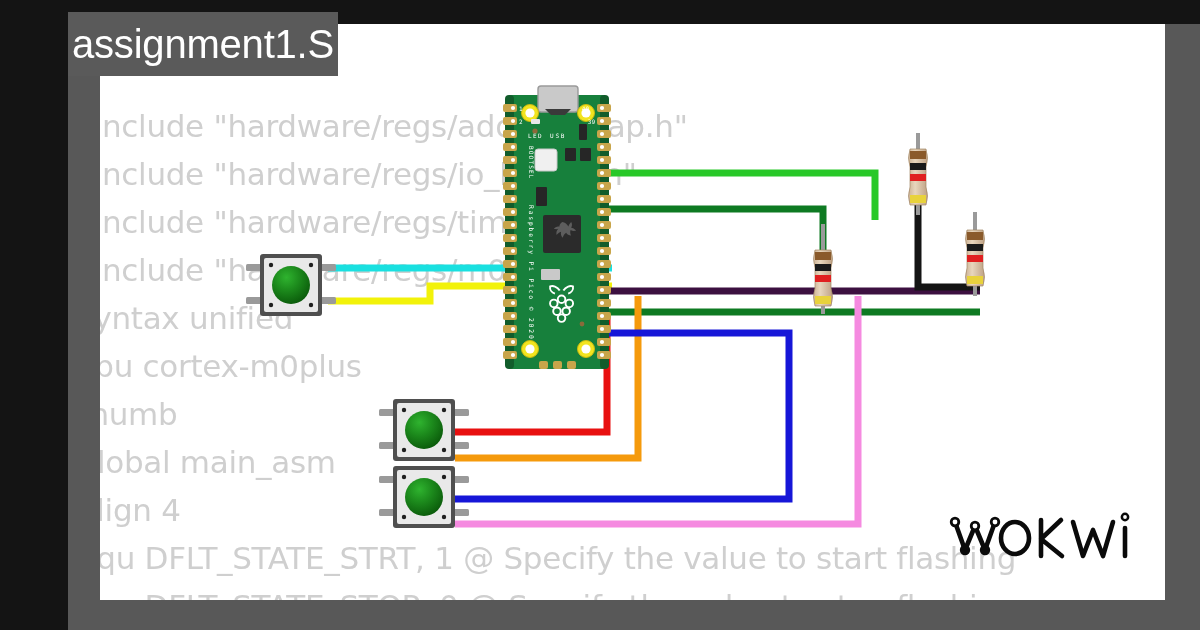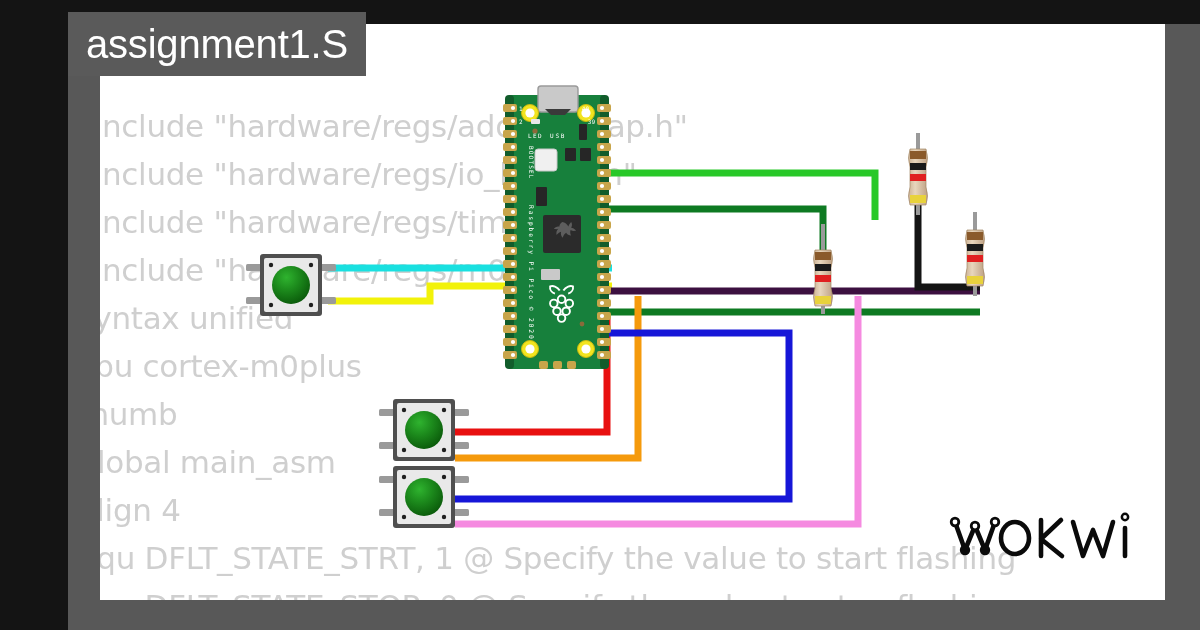--- a/index.html
+++ b/index.html
@@ -31,21 +31,21 @@
     left: 100px; top: 24px;
     width: 1065px; height: 576px;
     background: #ffffff;
   }
 
   
   .title-chip {
     position: absolute;
     left: 68px; top: 12px;
     height: 64px;
-    padding: 0 18px;
+    padding: 0 4px;
     background: #5a5a5a;
     color: #ffffff;
     font-size: 40px;
     line-height: 64px;
     white-space: nowrap;
     letter-spacing: -0.2px;
     z-index: 40;
   }
 
   

